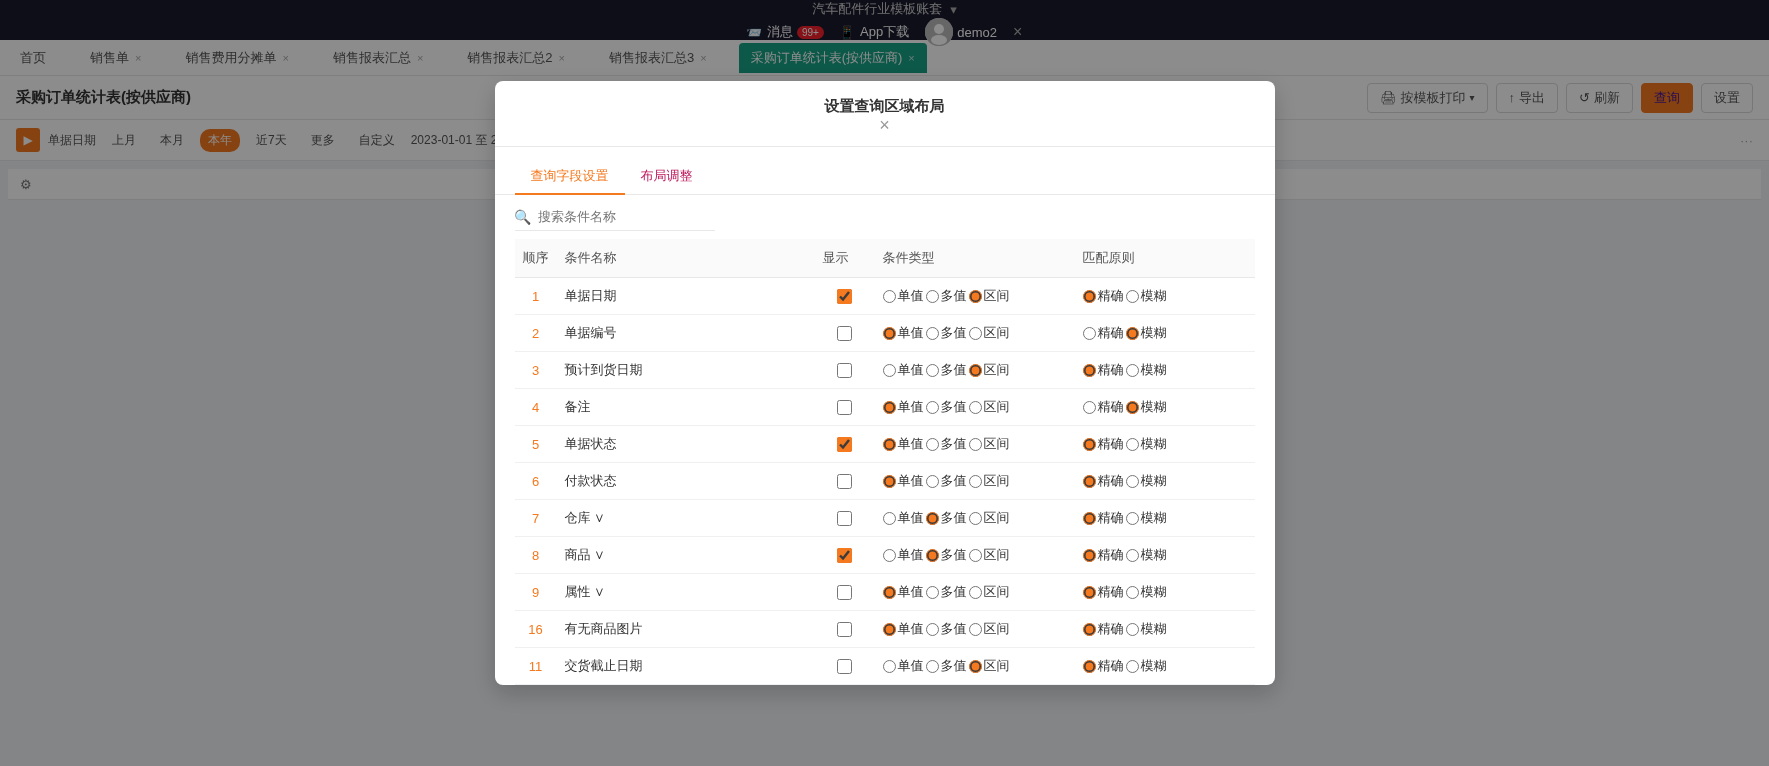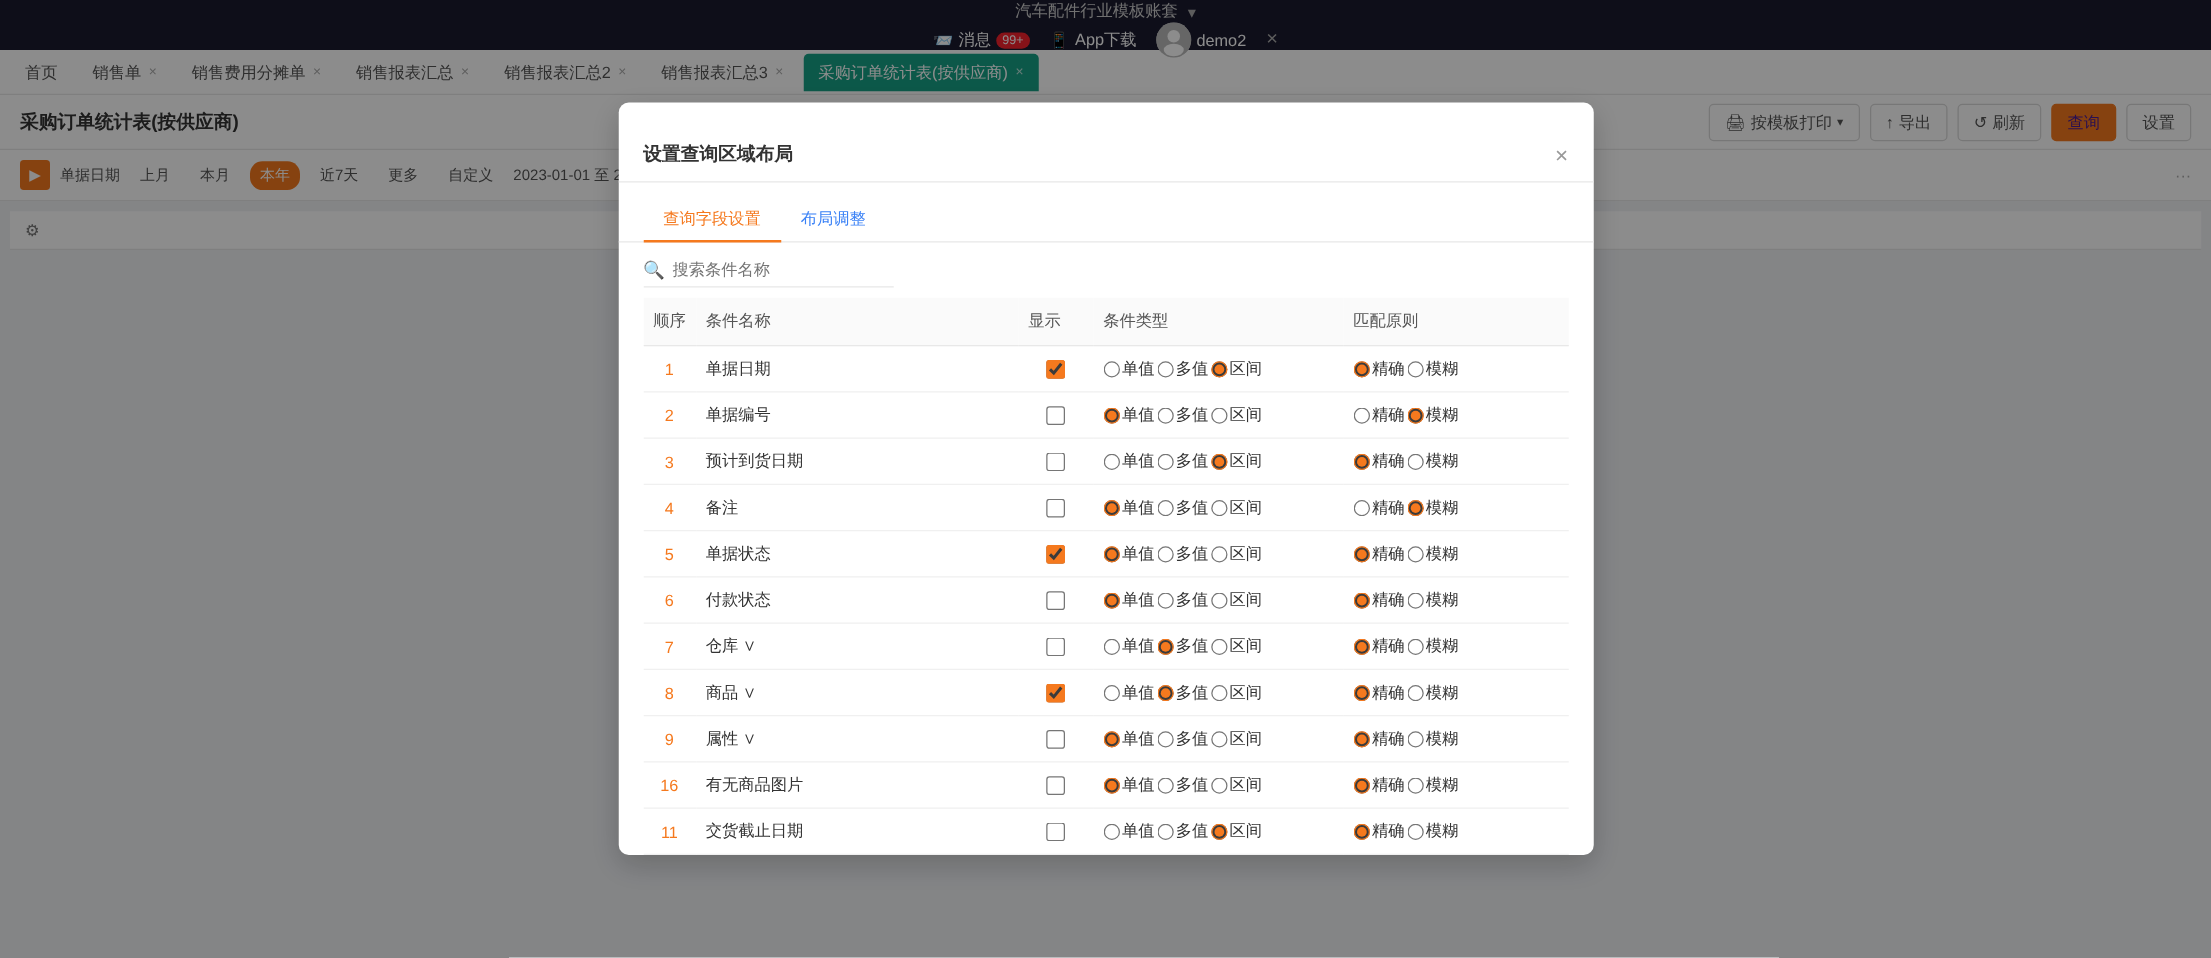--- a/index.html
+++ b/index.html
@@ -25,21 +25,21 @@
     .avatar { width: 28px; height: 28px; border-radius: 50%; background: #ccc; display: flex; align-items: center; justify-content: center; font-size: 11px; color: #555; }
 
     
     .tab-bar {
       height: 36px;
       background: #fff;
       border-bottom: 1px solid #e8e8e8;
       display: flex;
       align-items: center;
       padding: 0 8px;
-      gap: 4px;
+      gap: 20px;
       font-size: 13px;
     }
     .tab-item {
       padding: 6px 12px;
       border-radius: 4px 4px 0 0;
       cursor: pointer;
       display: flex;
       align-items: center;
       gap: 6px;
       color: #555;
@@ -118,38 +118,39 @@
       max-height: 680px;
       box-shadow: 0 8px 24px rgba(0,0,0,0.2);
       display: flex;
       flex-direction: column;
       position: relative;
     }
     .dialog-header {
       display: flex;
       align-items: center;
       justify-content: space-between;
-      padding: 32px 20px 12px;
+      padding: 16px 20px 12px;
       border-bottom: 1px solid #e8e8e8;
+      flex-direction: column;
     }
     .dialog-title { font-size: 15px; font-weight: 600; color: #333; }
     .dialog-close { cursor: pointer; color: #999; font-size: 18px; line-height: 1; }
 
     
     .dialog-tabs {
       display: flex;
       gap: 0;
       padding: 12px 20px 0;
       border-bottom: 1px solid #e8e8e8;
     }
     .dialog-tab {
       padding: 8px 16px;
       cursor: pointer;
       font-size: 13px;
-      color: #3b82f6;
+      color: #be185d;
       border-bottom: 2px solid transparent;
       margin-bottom: -1px;
     }
     .dialog-tab.active {
       color: #f5791e;
       border-bottom-color: #f5791e;
       font-weight: 500;
     }
 
     

